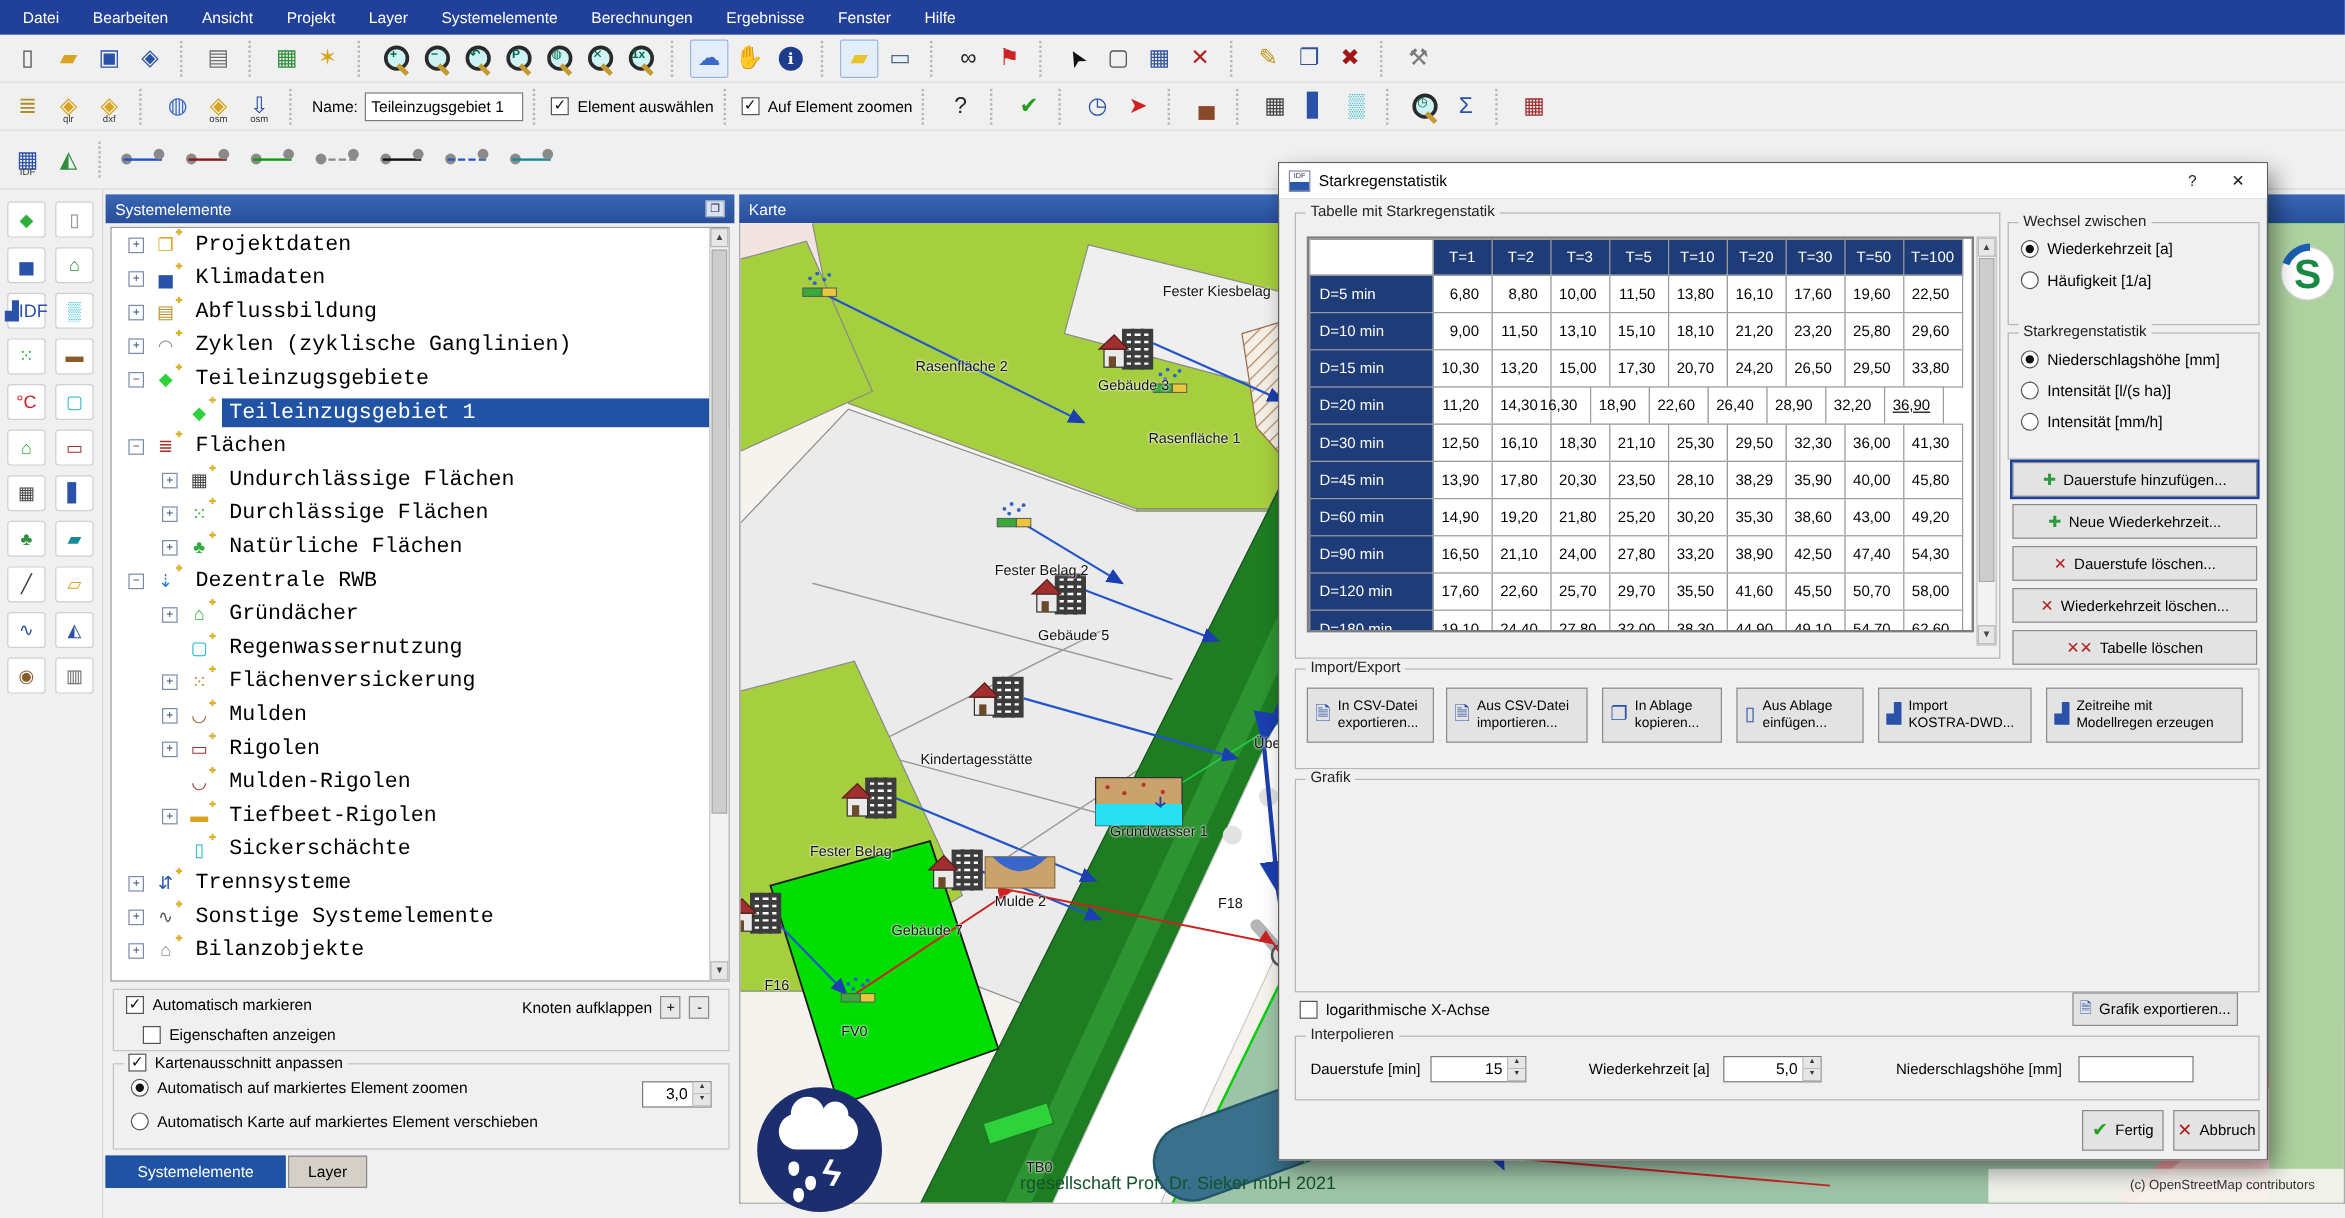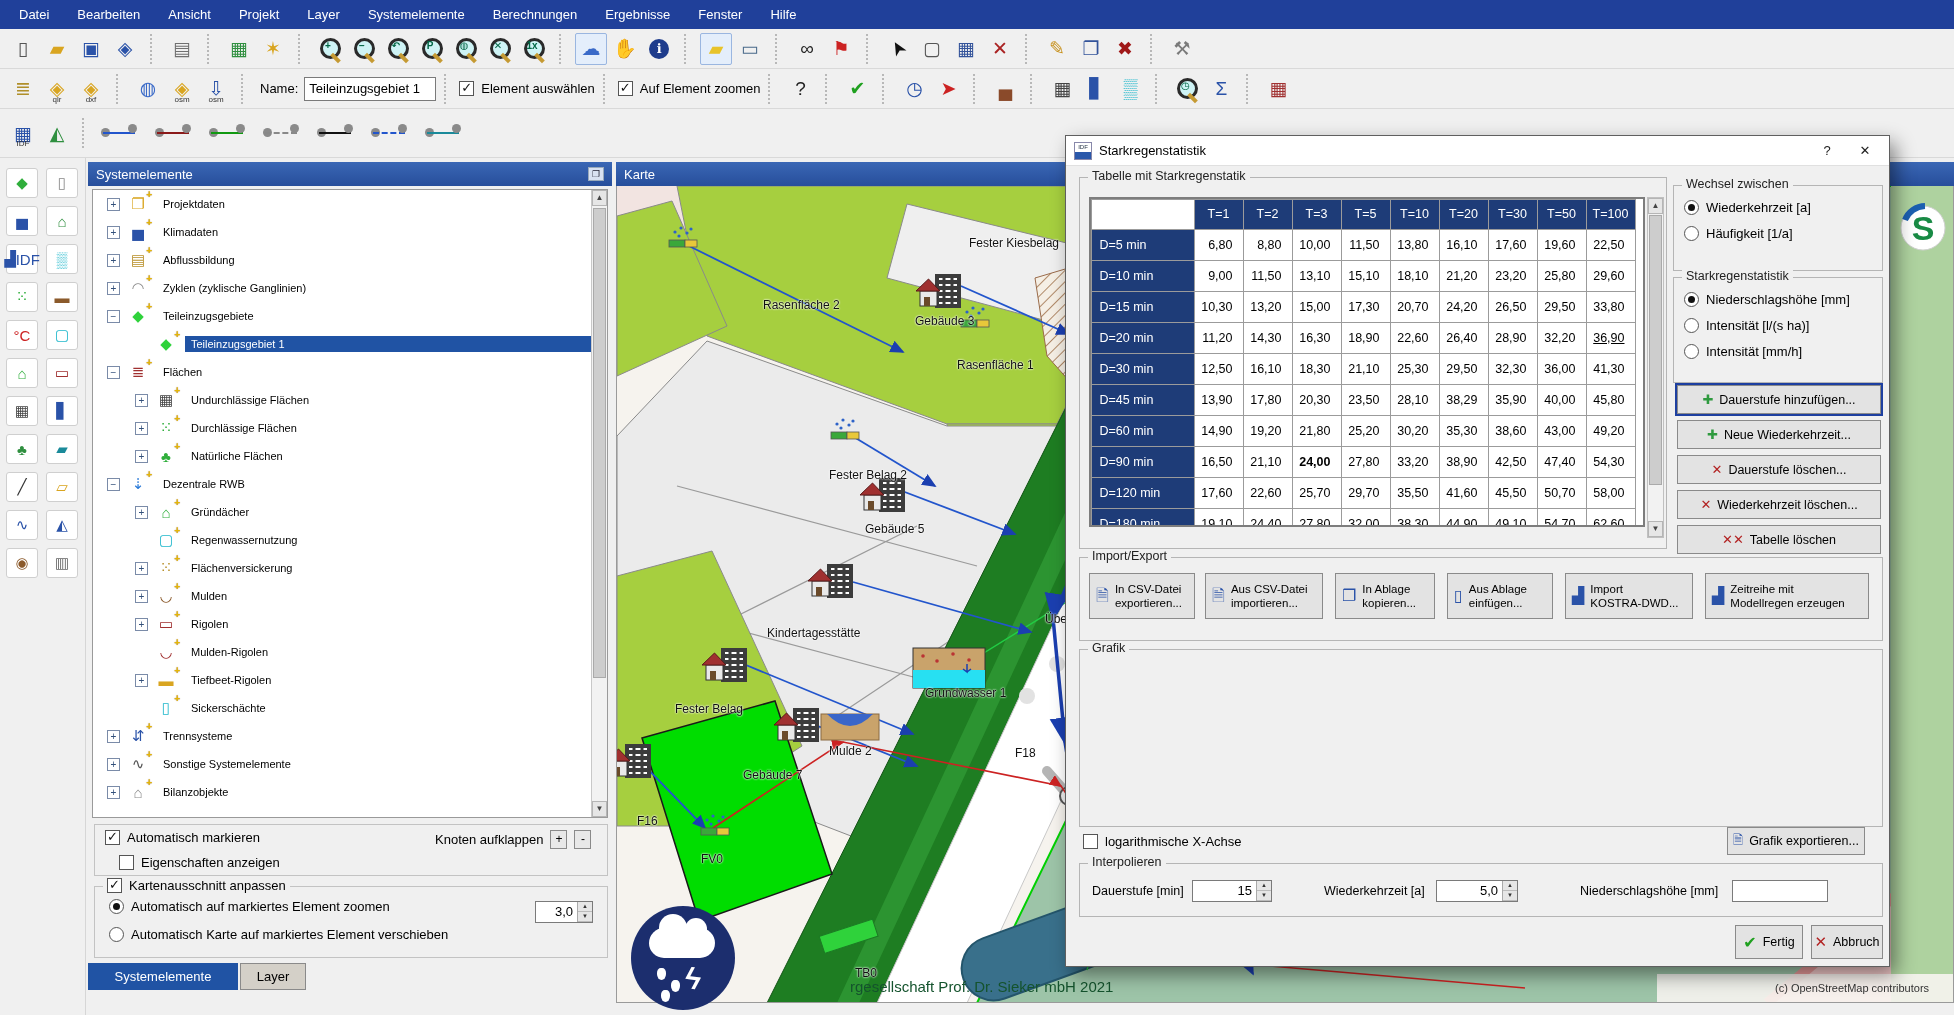--- a/index.html
+++ b/index.html
@@ -30,21 +30,21 @@
   .pi{position:absolute;width:32px;height:30px;border:1px solid #cfcfcf;border-radius:3px;display:flex;align-items:center;justify-content:center;font-size:15px;background:#fff;}
   
   .ptitle{position:absolute;background:linear-gradient(#3a67b5,#274e9b);color:#fff;font-size:13px;display:flex;align-items:center;padding:0 8px;}
   #lp-title{left:88px;top:162px;width:524px;height:24px;}
   .pin-btn{margin-left:auto;width:16px;height:14px;background:#d9e2f2;color:#223;font-size:9px;line-height:13px;text-align:center;border:1px solid #9ab;}
   #tree{position:absolute;left:92px;top:189px;width:516px;height:629px;background:#fff;border:1px solid #9a9a9a;overflow:hidden;}
   .trow{position:relative;height:28px;display:flex;align-items:center;white-space:nowrap;}
   .texp{width:13px;height:13px;border:1px solid #7a8ba8;background:#fff;font-size:10px;line-height:11px;text-align:center;color:#33507a;margin-right:7px;flex:none;}
   .ticon{width:22px;height:20px;flex:none;display:flex;align-items:center;justify-content:center;font-size:15px;position:relative;margin-right:8px;}
   .ticon::after{content:"+";position:absolute;top:-5px;right:-3px;color:#e8b800;font-size:10px;font-weight:bold;text-shadow:0 0 1px #865;}
-  .tlabel{font-size:11px;padding:2px 6px;}
+  .tlabel{font-size:18px;padding:2px 6px;font-family:Liberation Mono, monospace;}
   .trow.sel .tlabel{background:#2053a4;color:#fff;flex:1;}
   #tree-sb{position:absolute;left:591px;top:190px;width:16px;height:627px;background:#f2f2f2;border-left:1px solid #c8c8c8;}
   .sb-btn{position:absolute;left:0;width:15px;height:16px;background:#e6e6e6;border:1px solid #b5b5b5;font-size:8px;text-align:center;line-height:14px;color:#444;}
   .sb-thumb{position:absolute;left:1px;width:13px;background:#cdcdcd;border:1px solid #aaa;}
   
   .optbox{position:absolute;border:1px solid #c3c3c3;background:#f0f0f0;}
   .cbrow{position:absolute;display:flex;align-items:center;gap:7px;font-size:13px;}
   .cb{width:15px;height:15px;border:1px solid #555;background:#fff;flex:none;position:relative;}
   .cb.on::after{content:"✓";position:absolute;left:1px;top:-2px;font-size:13px;font-weight:bold;color:#111;}
   .rb{width:15px;height:15px;border:1px solid #555;border-radius:50%;background:#fff;flex:none;position:relative;}
@@ -770,21 +770,21 @@
         <div class="scell sval" style="width: 50px;">20,70</div>
         <div class="scell sval" style="width: 50px;">24,20</div>
         <div class="scell sval" style="width: 50px;">26,50</div>
         <div class="scell sval" style="width: 50px;">29,50</div>
         <div class="scell sval" style="width: 50px;">33,80</div>
       </div>
       <div class="srow">
         <div class="scell slab" style="width: 104px;">D=20 min</div>
         <div class="scell sval" style="width: 50px;">11,20</div>
         <div class="scell sval" style="width: 50px;">14,30</div>
-        <div class="scell sval" style="width: 50px;">16,30</div>
+        <div class="scell sval" style="width: 34px;">16,30</div>
         <div class="scell sval" style="width: 50px;">18,90</div>
         <div class="scell sval" style="width: 50px;">22,60</div>
         <div class="scell sval" style="width: 50px;">26,40</div>
         <div class="scell sval" style="width: 50px;">28,90</div>
         <div class="scell sval" style="width: 50px;">32,20</div>
         <div class="scell sval" style="width: 50px; text-decoration: underline;">36,90</div>
       </div>
       <div class="srow">
         <div class="scell slab" style="width: 104px;">D=30 min</div>
         <div class="scell sval" style="width: 50px;">12,50</div>
@@ -818,21 +818,21 @@
         <div class="scell sval" style="width: 50px;">30,20</div>
         <div class="scell sval" style="width: 50px;">35,30</div>
         <div class="scell sval" style="width: 50px;">38,60</div>
         <div class="scell sval" style="width: 50px;">43,00</div>
         <div class="scell sval" style="width: 50px;">49,20</div>
       </div>
       <div class="srow">
         <div class="scell slab" style="width: 104px;">D=90 min</div>
         <div class="scell sval" style="width: 50px;">16,50</div>
         <div class="scell sval" style="width: 50px;">21,10</div>
-        <div class="scell sval" style="width: 50px; font-weight: bold;">24,00</div>
+        <div class="scell sval" style="width: 50px;">24,00</div>
         <div class="scell sval" style="width: 50px;">27,80</div>
         <div class="scell sval" style="width: 50px;">33,20</div>
         <div class="scell sval" style="width: 50px;">38,90</div>
         <div class="scell sval" style="width: 50px;">42,50</div>
         <div class="scell sval" style="width: 50px;">47,40</div>
         <div class="scell sval" style="width: 50px;">54,30</div>
       </div>
       <div class="srow">
         <div class="scell slab" style="width: 104px;">D=120 min</div>
         <div class="scell sval" style="width: 50px;">17,60</div>

